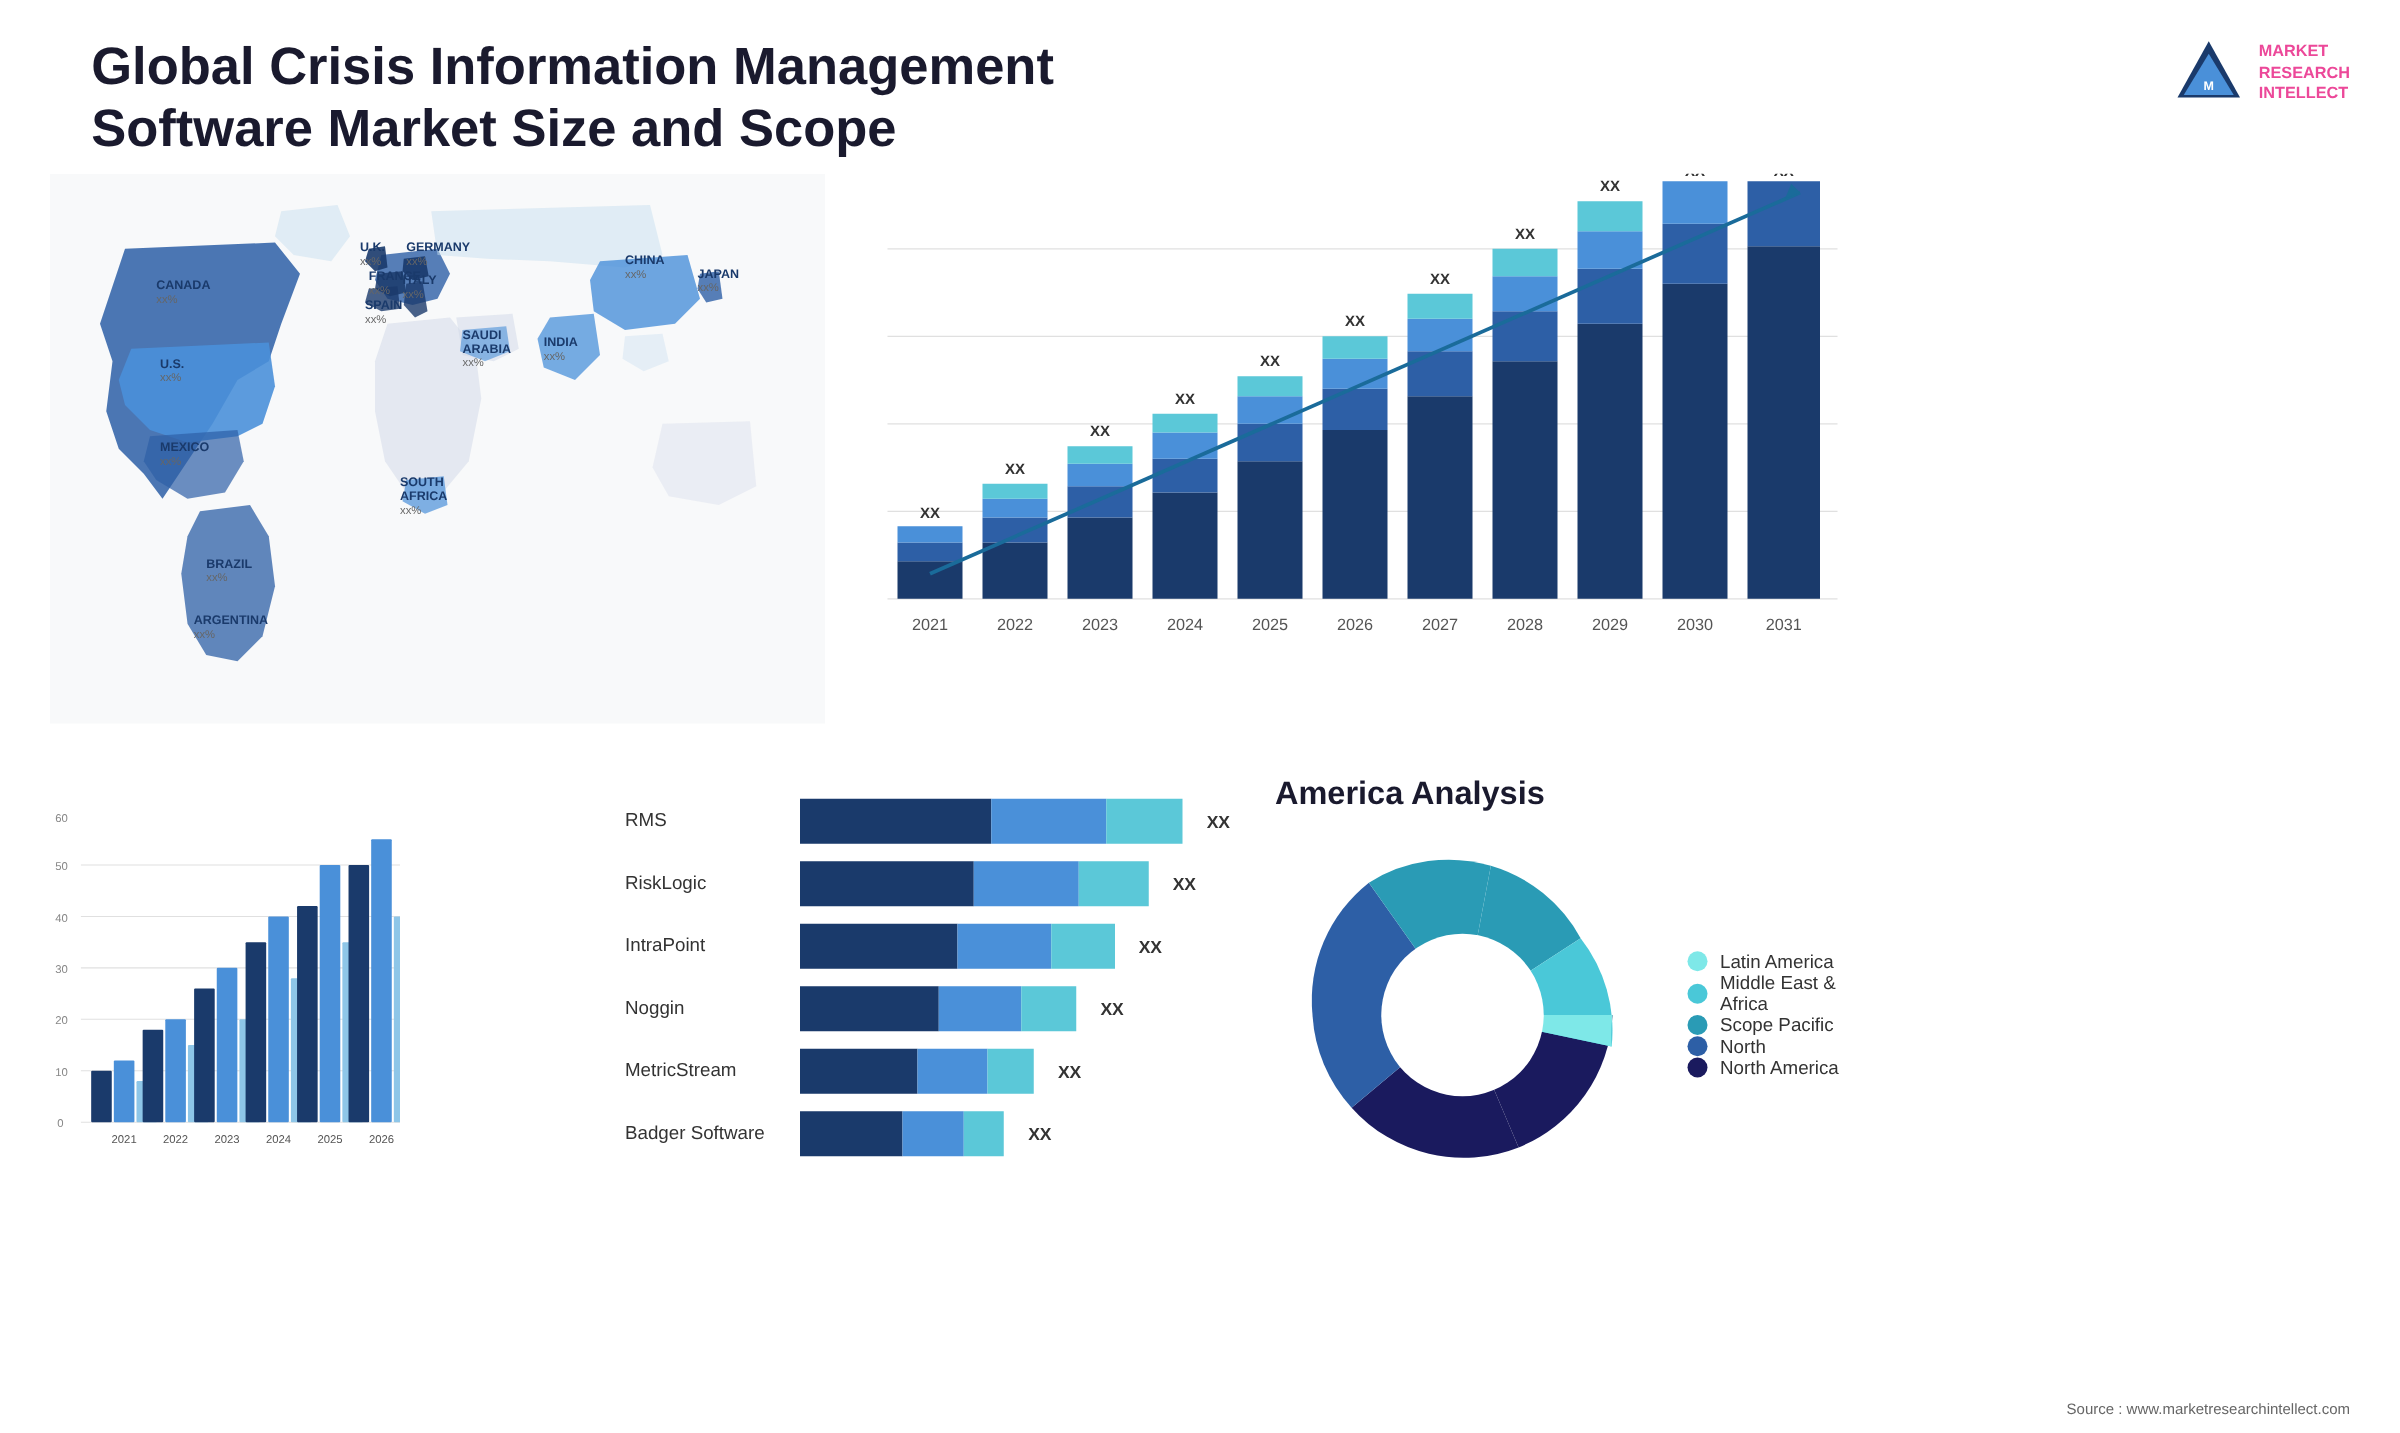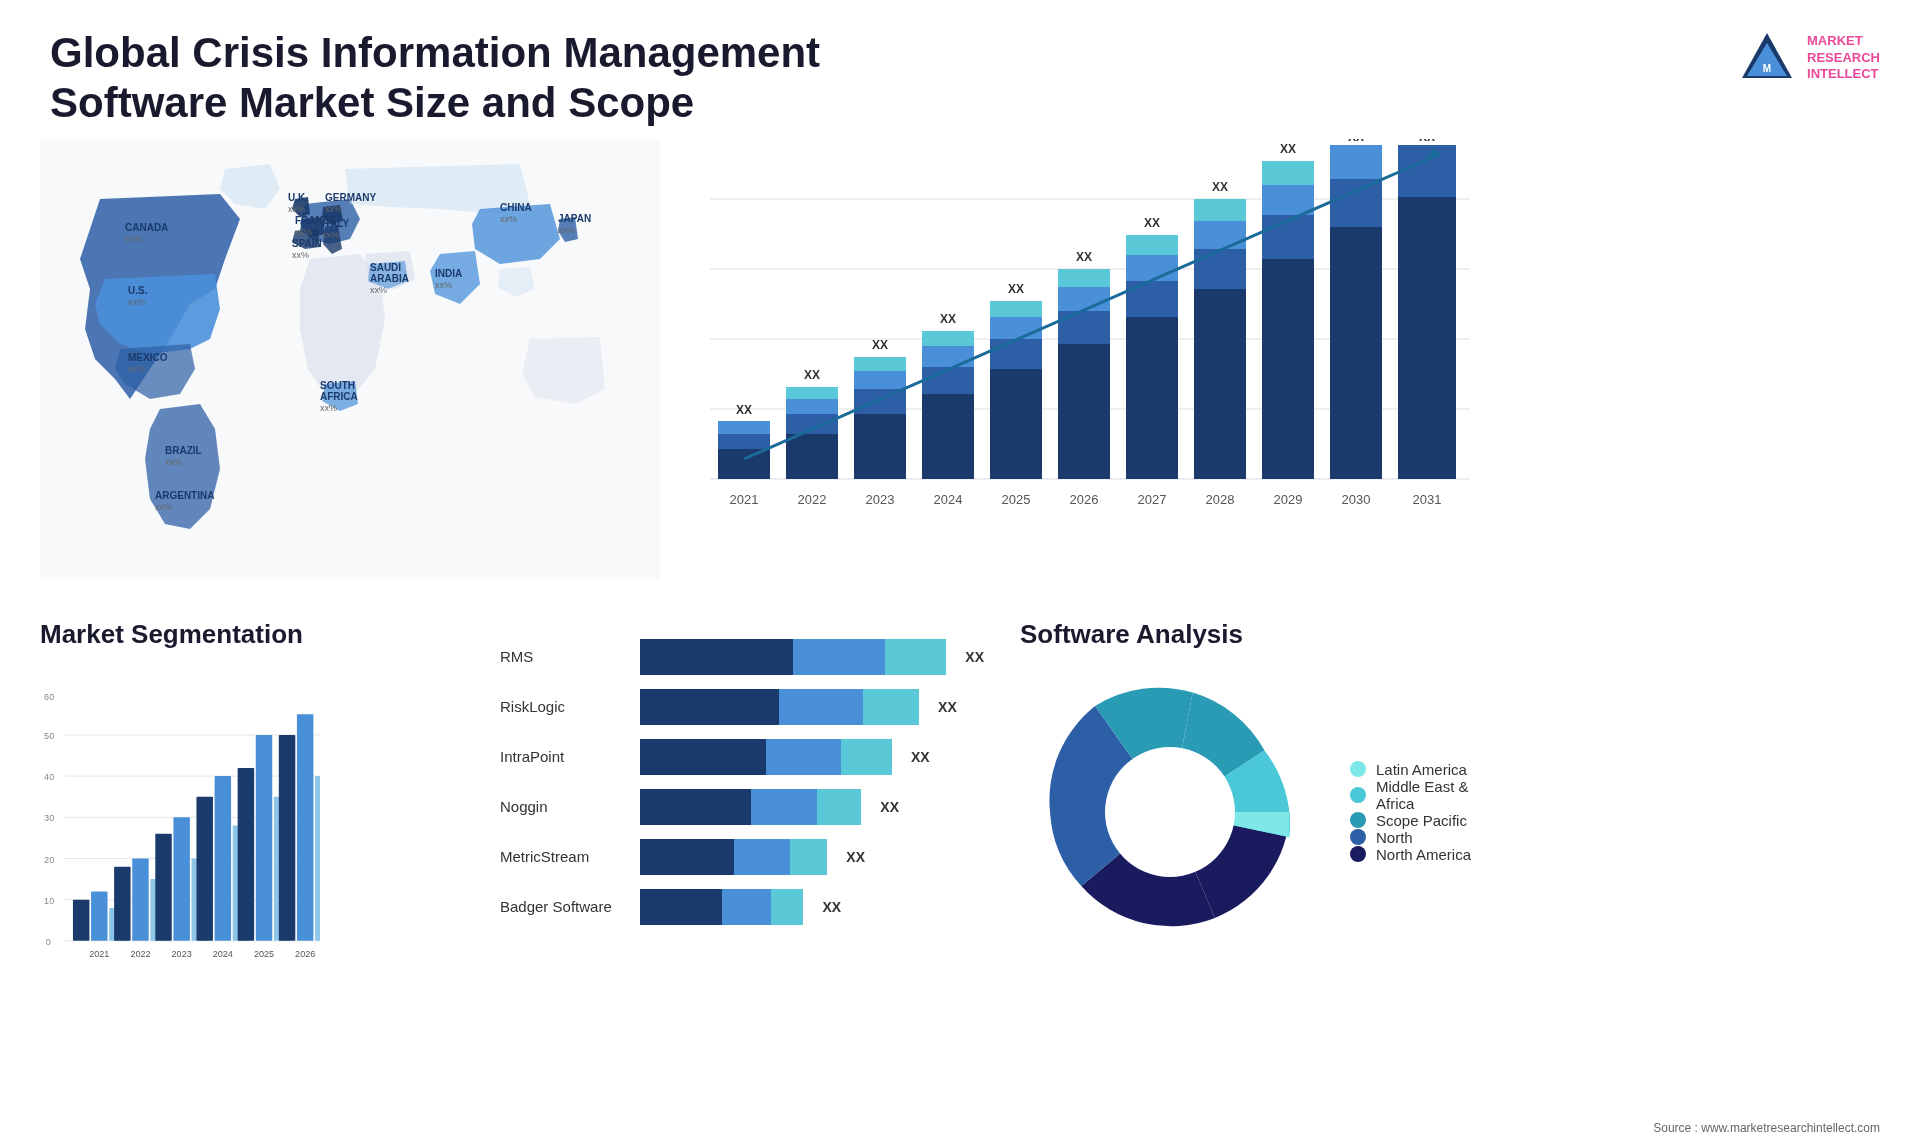--- a/index.html
+++ b/index.html
@@ -7,24 +7,25 @@
       width: 1920px;
       height: 1146px;
       background: #ffffff;
       font-family: 'Arial', sans-serif;
       overflow: hidden;
       position: relative;
     }
 
     
     .header {
-      padding: 28px 40px 10px 50px;
+      padding: 28px 40px 10px 40px;
       display: flex;
       justify-content: space-between;
       align-items: flex-start;
+      margin-left: 33px;
     }
     .main-title {
       font-size: 42px;
       font-weight: 700;
       color: #1a1a2e;
       line-height: 1.2;
       max-width: 820px;
     }
     .logo-area {
       display: flex;
@@ -357,21 +358,20 @@
 
       <line x1="44" y1="320" x2="740" y2="15" stroke="#1a6b9a" stroke-width="3"></line>
       <polygon points="740,15 728,20 733,8" fill="#1a6b9a"></polygon>
     </svg>
   </div>
 </div>
 
 <div class="bottom-section">
 
   <div class="segmentation-section">
-    <h2 class="section-title">Market Segmentation</h2>
     <div style="display:flex; gap:10px; align-items:flex-start;">
       <svg viewBox="-35 0 340 360" width="280" height="360">
 
         <text x="-28" y="305" font-size="11" fill="#888">0</text>
         <text x="-30" y="255" font-size="11" fill="#888">10</text>
         <text x="-30" y="205" font-size="11" fill="#888">20</text>
         <text x="-30" y="155" font-size="11" fill="#888">30</text>
         <text x="-30" y="105" font-size="11" fill="#888">40</text>
         <text x="-30" y="55" font-size="11" fill="#888">50</text>
         <text x="-30" y="8" font-size="11" fill="#888">60</text>
@@ -488,21 +488,21 @@
             <div style="width:30%; background:#4a90d9; height:100%;"></div>
             <div style="width:20%; background:#5bc8d8; height:100%;"></div>
             <span style="position:absolute; right:-38px; top:50%; transform:translateY(-50%); font-size:14px; font-weight:600; color:#333;">XX</span>
           </div>
         </div>
       </div>
     </div>
   </div>
 
   <div class="regional-section" style="padding-left:20px;">
-    <h2 class="section-title">Software Analysis</h2>
+    <h2 class="section-title">America Analysis</h2>
     <div class="donut-area">
       <svg viewBox="0 0 300 300" width="300" height="300">
 
         <path d="M 150 150 L 270 150 A 120 120 0 0 1 194.9 255.9 Z" fill="#1a1a5e"></path>
         <path d="M 150 150 L 194.9 255.9 A 120 120 0 0 1 61.3 224.1 Z" fill="#1a1a5e"></path>
 
         <path d="M 150 150 L 61.3 224.1 A 120 120 0 0 1 30 150 Z" fill="#2d5fa6"></path>
         <path d="M 150 150 L 30 150 A 120 120 0 0 1 75.1 44.1 Z" fill="#2d5fa6"></path>
 
         <path d="M 150 150 L 75.1 44.1 A 120 120 0 0 1 172.7 30.6 Z" fill="#2a9bb5"></path>

